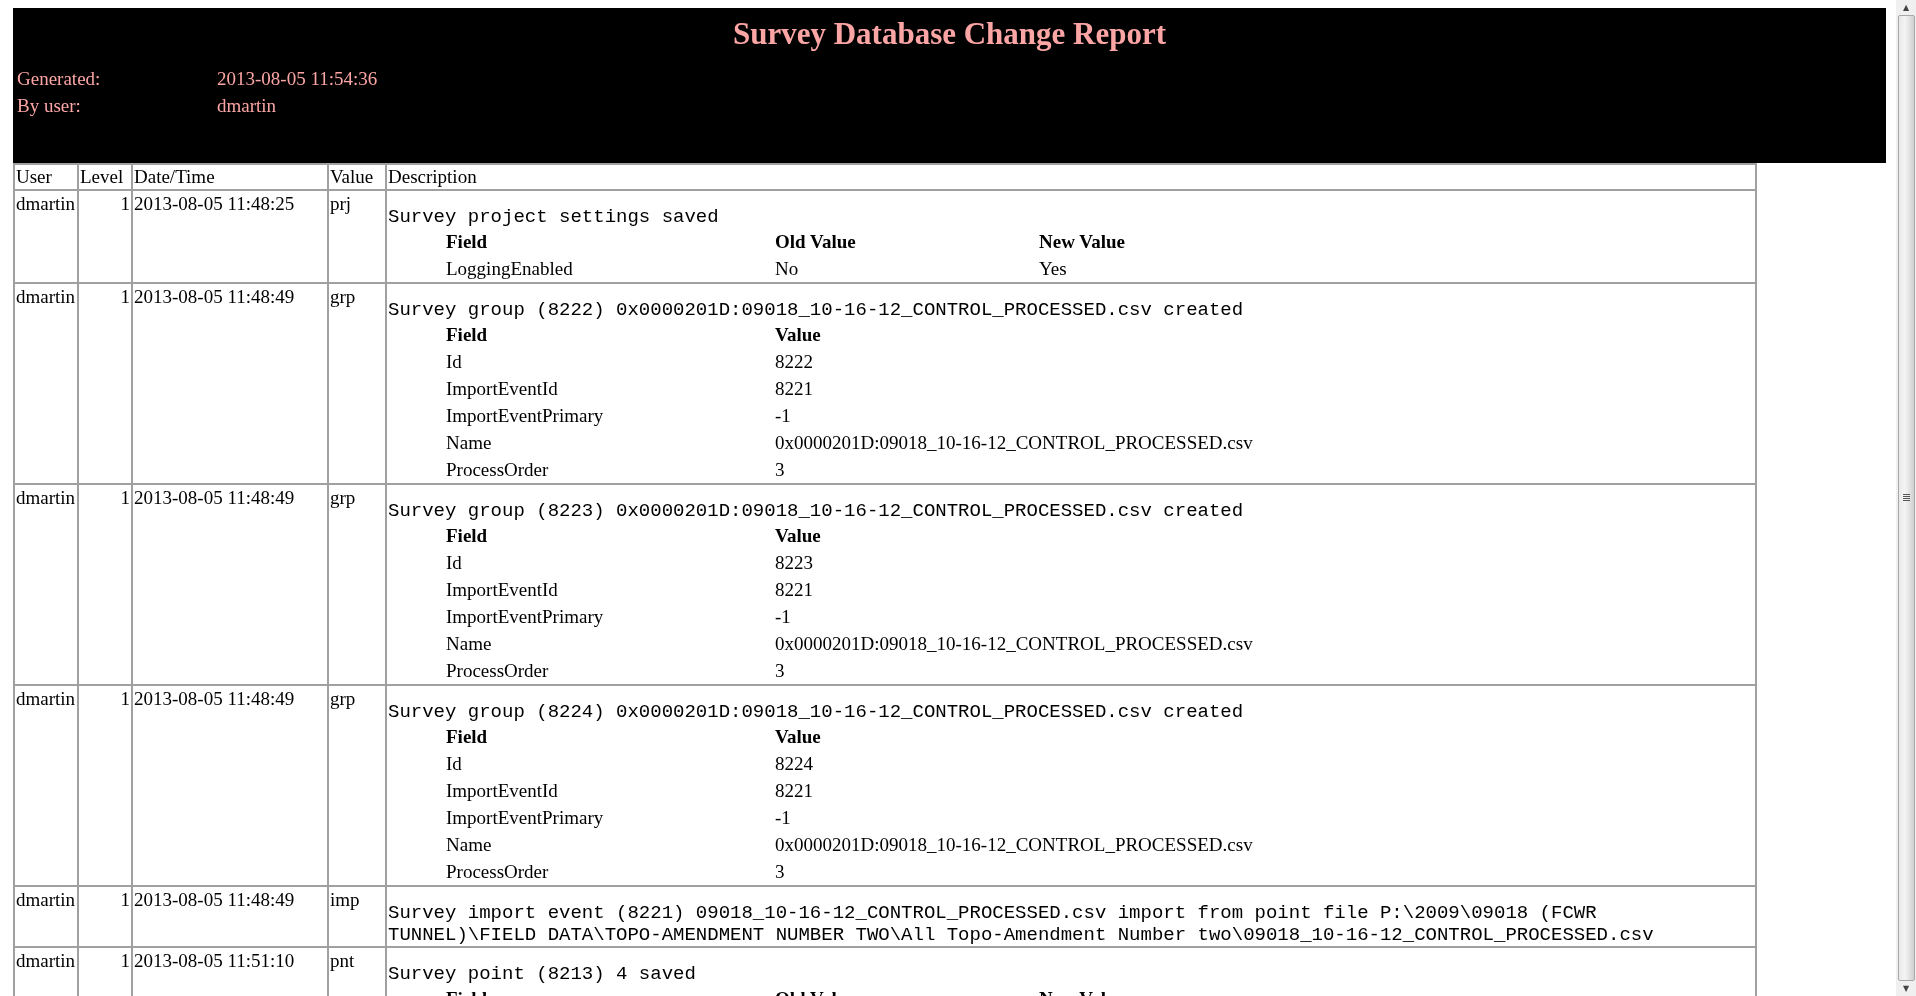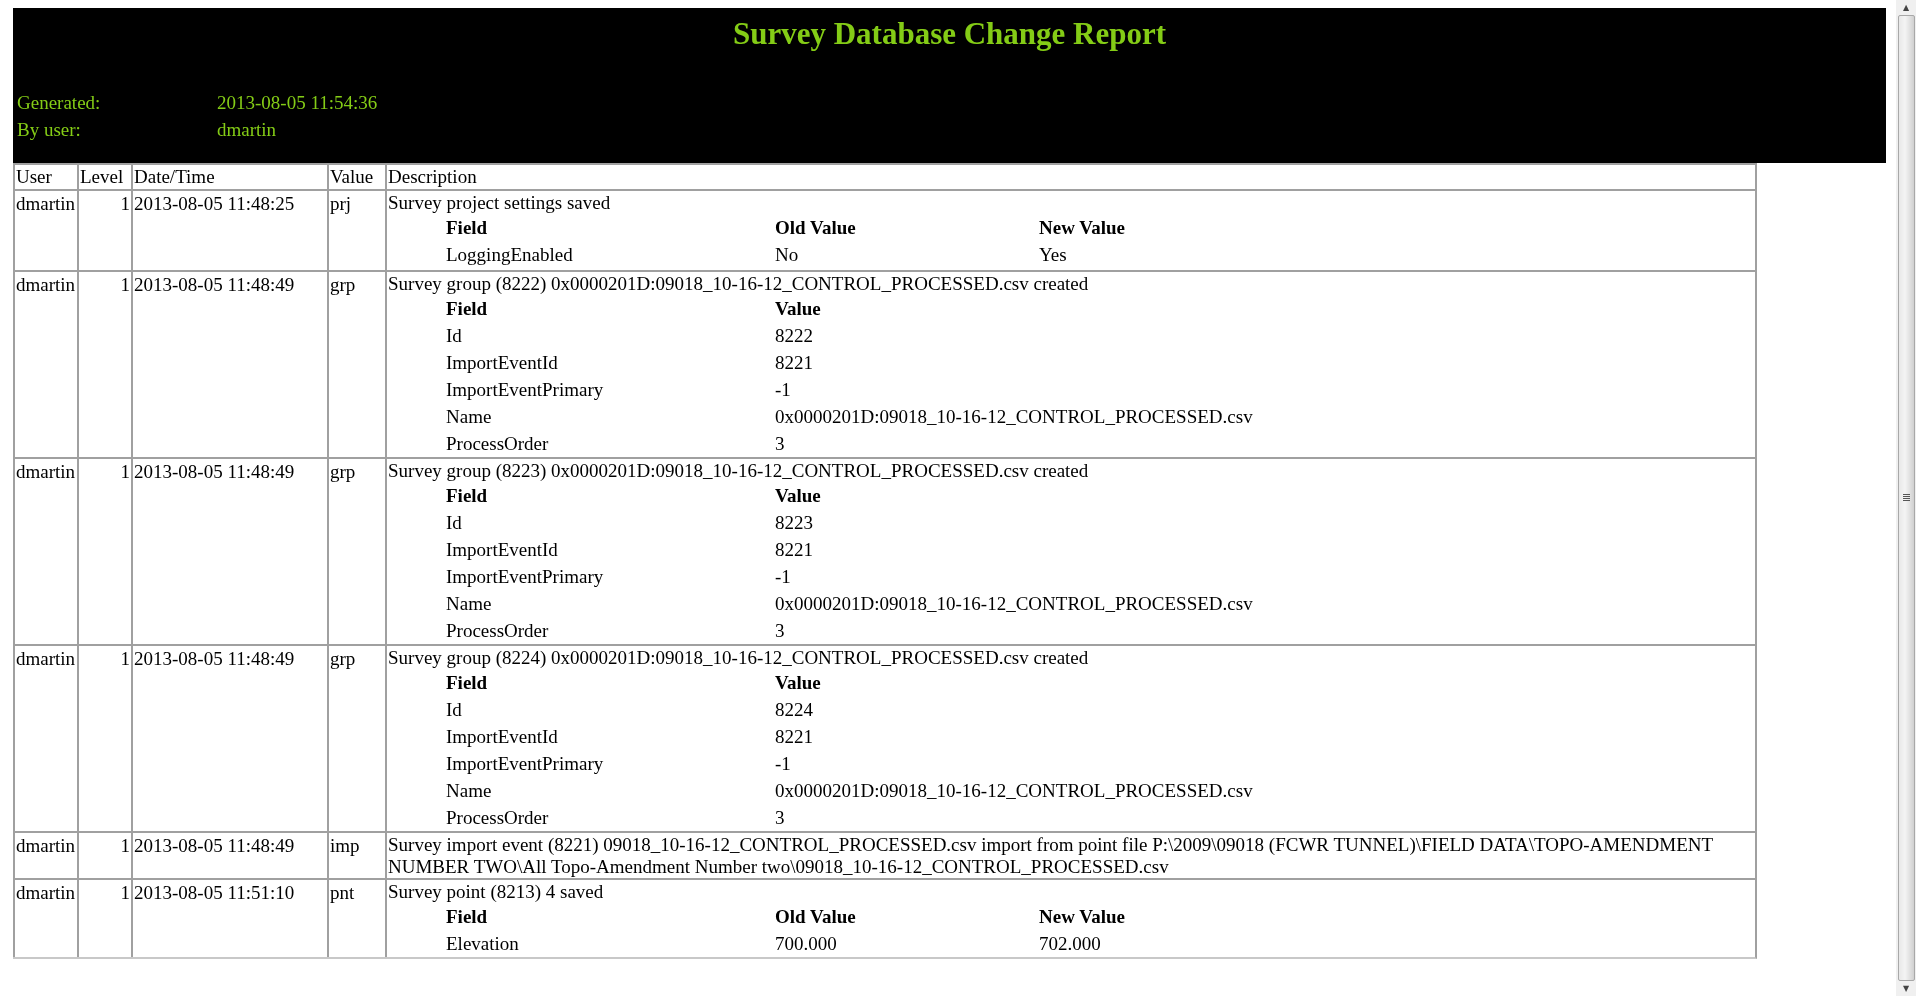--- a/index.html
+++ b/index.html
@@ -5,43 +5,43 @@
   html, body { margin: 0; padding: 0; background: #ffffff; }
   body {
     width: 1916px; height: 996px; overflow: hidden; position: relative;
     font-family: "Liberation Serif", "DejaVu Serif", serif;
     font-size: 19px; color: #000;
   }
   .page {
     position: absolute; left: 13px; top: 8px; width: 1873px;
   }
   .report-header {
-    background: #000; color: #84cc16; height: 155px; position: relative;
+    background: #000; color: #fca5a5; height: 155px; position: relative;
   }
   .report-title {
     position: absolute; left: 0; right: 0; top: 6px;
     text-align: center; font-weight: bold; font-size: 31px; line-height: 40px;
   }
-  .meta-row { position: absolute; left: 4px; height: 27px; line-height: 27px; width: 100%; margin-top: 24px; }
+  .meta-row { position: absolute; left: 4px; height: 27px; line-height: 27px; width: 100%; }
   .meta-label { position: absolute; left: 0; }
   .meta-value { position: absolute; left: 200px; white-space: nowrap; }
   table.log {
     border-collapse: separate; border-spacing: 0; width: 1744px;
     border-right: 2px solid #a0a0a0; border-bottom: 2px solid #c8c8c8;
     table-layout: fixed;
   }
   table.log td, table.log th {
     border-left: 2px solid #a0a0a0; border-top: 2px solid #a0a0a0;
     padding: 0 1px; vertical-align: top; line-height: 25px;
     font-weight: normal; text-align: left; white-space: nowrap;
   }
   table.log th { line-height: 24px; }
   table.log td.level { text-align: right; }
   table.log td.desc { white-space: normal; }
-  .desc-text { line-height: 22px; padding-top: 1px; }
+  .desc-text { line-height: 22px; padding-top: 15px; font-family: Liberation Mono, monospace; }
   table.fields { border-collapse: collapse; margin-left: 58px; }
   table.fields td, table.fields th {
     border: none; padding: 0; line-height: 27px; white-space: nowrap; margin-left: 8px;
   }
   table.fields th { font-weight: bold; text-align: left; }
   .fc1 { width: 329px; }
   .fc2 { width: 264px; }
   .fc3 { width: 200px; }
   .scrollbar {
     position: absolute; right: 0; top: 0; width: 20px; height: 996px;

